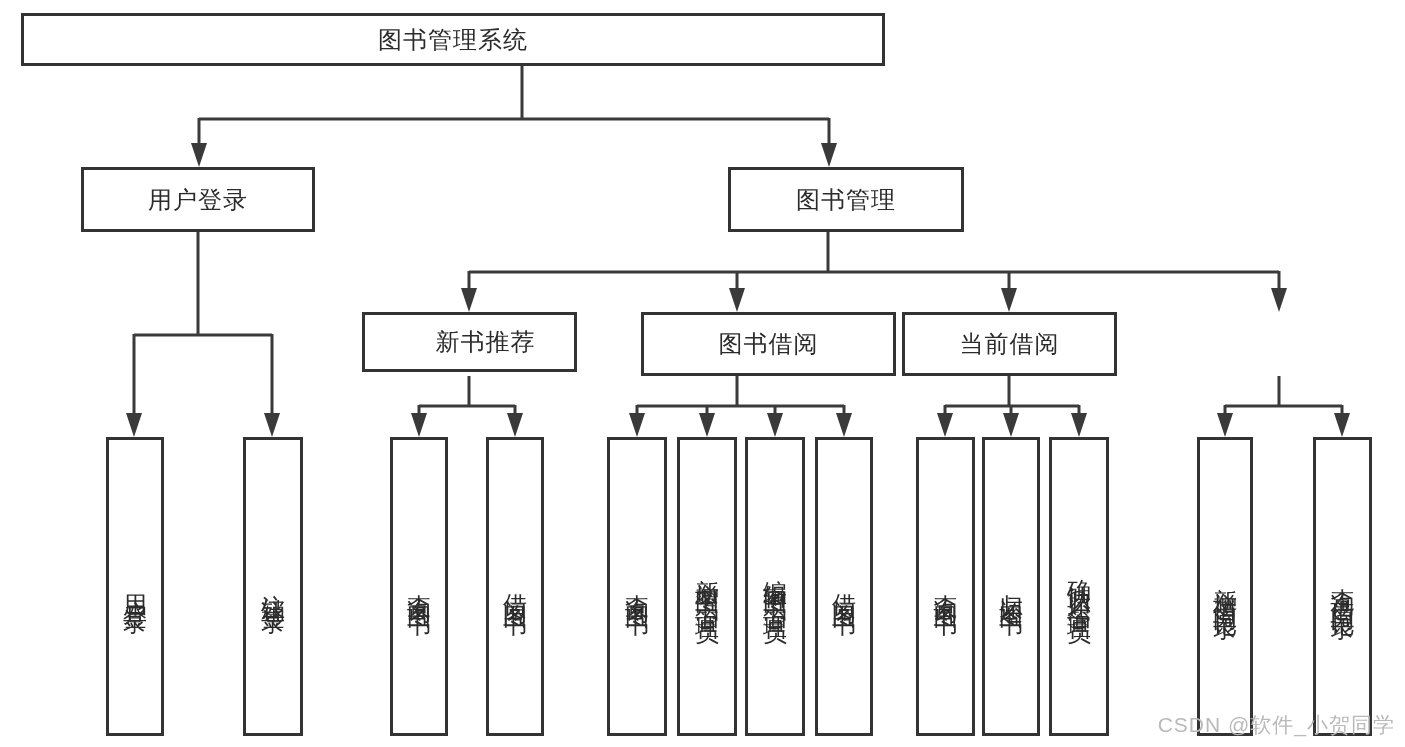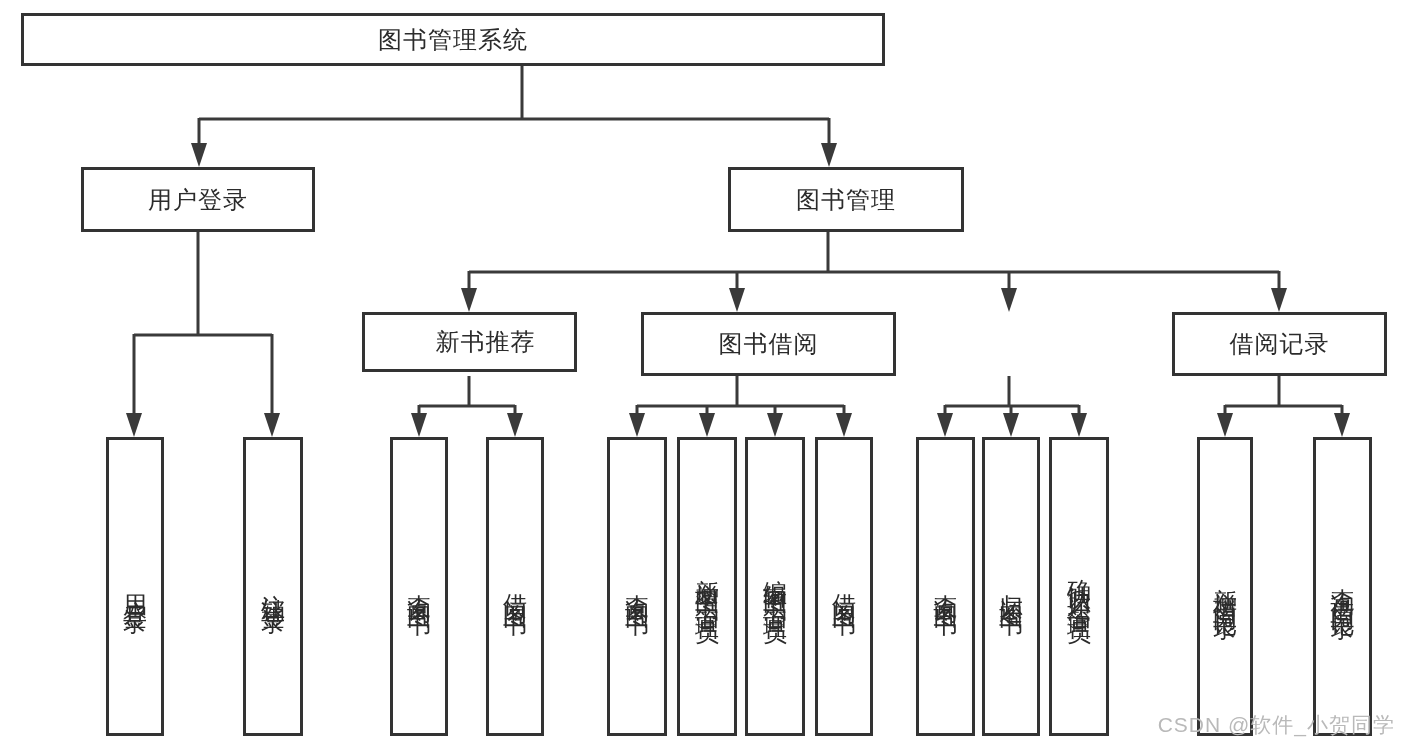--- a/index.html
+++ b/index.html
@@ -124,22 +124,22 @@
   <div class="box" style="left:710px; top:167px; width:236px; height:65px;margin-left:18px;">
     <span>图书管理</span>
   </div>
 
   <div class="box" style="left:362px; top:312px; width:215px; height:60px;padding-left:32px;">
     <span>新书推荐</span>
   </div>
   <div class="box" style="left:641px; top:312px; width:255px; height:64px;">
     <span>图书借阅</span>
   </div>
-  <div class="box" style="left:1172px; top:312px; width:215px; height:64px;">
-    <span>借阅记录</span>
+  <div class="box" style="left:902px; top:312px; width:215px; height:64px;">
+    <span>当前借阅</span>
   </div>
 
   <div class="box" style="left:106px; top:437px; width:58px; height:299px;">
     <span class="vtext">用户登录</span>
   </div>
   <div class="box" style="left:243px; top:437px; width:60px; height:299px;">
     <span class="vtext">注销登录</span>
   </div>
 
   <div class="box" style="left:390px; top:437px; width:58px; height:299px;">

